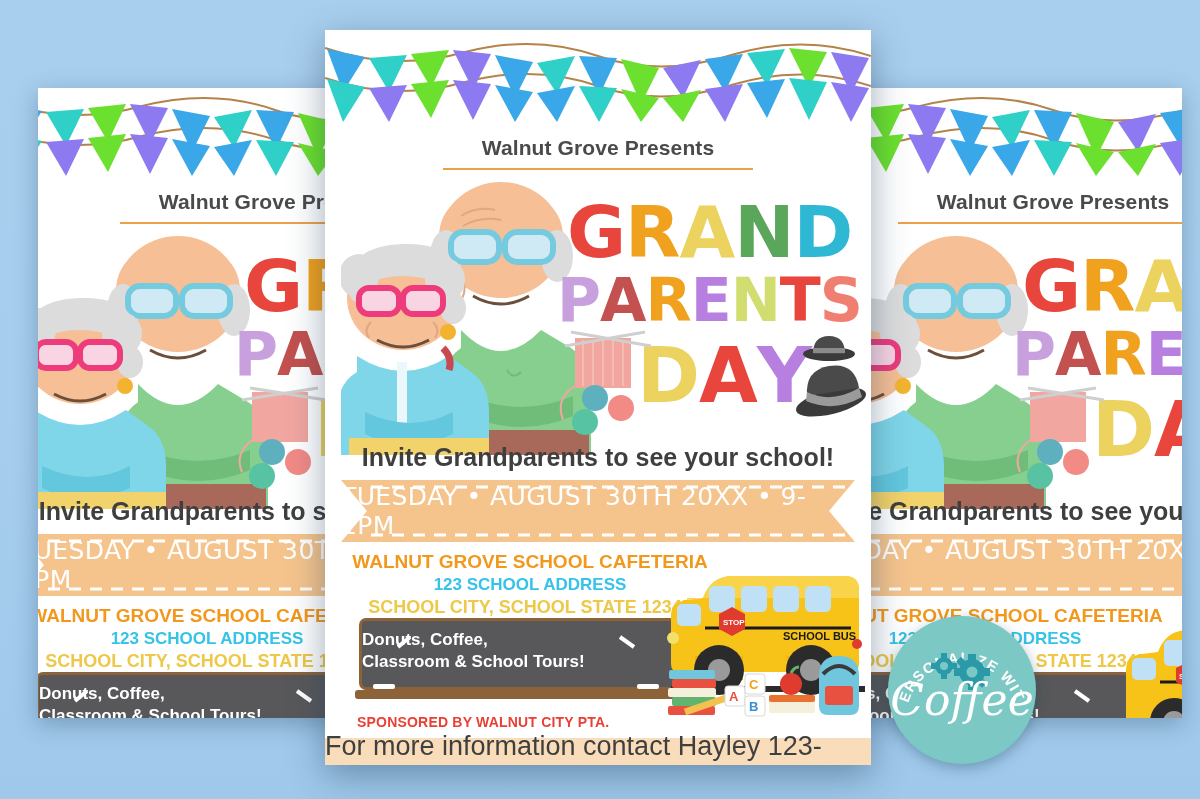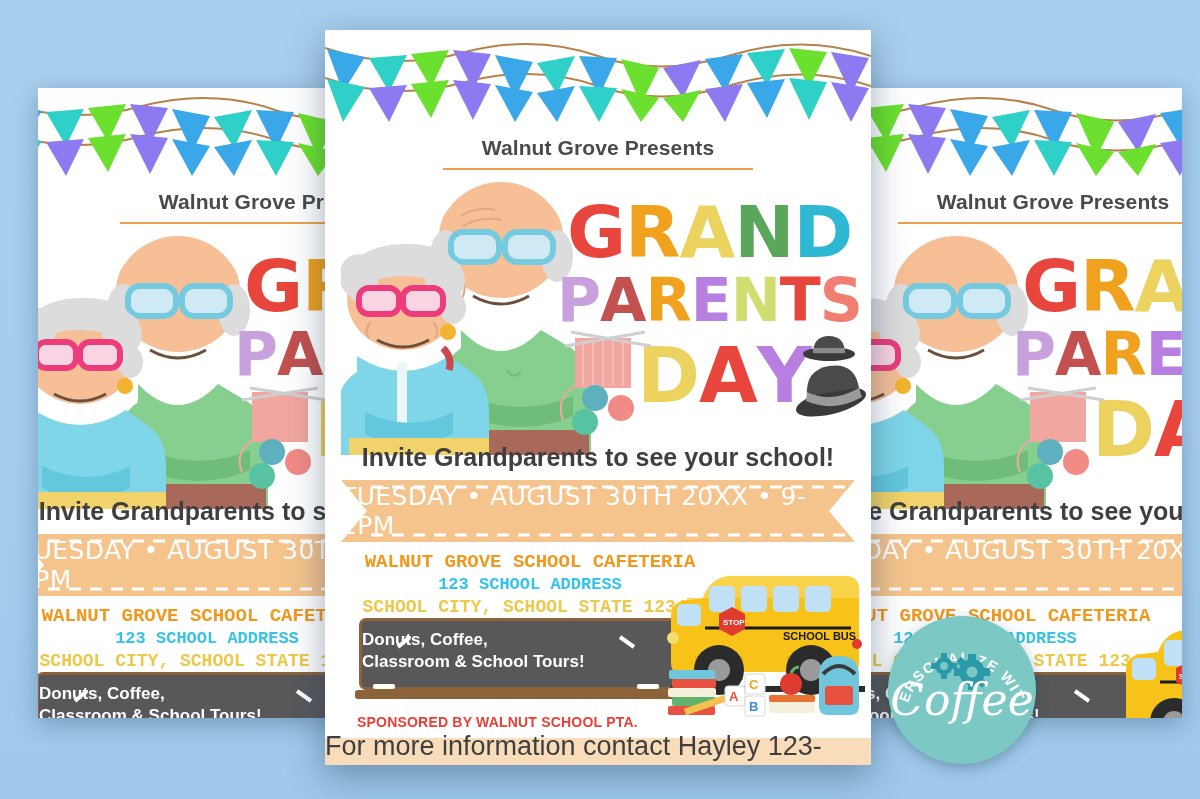--- a/index.html
+++ b/index.html
@@ -59,21 +59,21 @@
   .ribbon{position:absolute;left:16px;top:450px;width:514px;height:62px;}
   .ribbon-text{
     position:absolute;left:0;top:0;width:514px;height:62px;
     display:flex;align-items:center;justify-content:center;
     color:#ffffff;font-size:25px;letter-spacing:.4px;
     font-family:"DejaVu Sans",sans-serif;
   }
 
   
   .addr{position:absolute;left:10px;top:520px;width:390px;text-align:center;}
-  .addr div{font-weight:bold;line-height:1.28;font-family:Liberation Mono, monospace;}
+  .addr div{font-weight:bold;line-height:1.28;}
   .a1{font-size:19px;color:#f2981c;}
   .a2{font-size:17px;color:#35c3e8;}
   .a3{font-size:18px;color:#edc849;}
 
   
   .board-wrap{position:absolute;left:30px;top:588px;width:330px;height:86px;}
   .board{
     position:absolute;left:4px;top:0;width:318px;height:72px;
     background:#58585a;border-radius:7px;border:3px solid #8c6239;
     box-sizing:border-box;
@@ -656,21 +656,21 @@
         <rect x="104" y="140" width="46" height="13" rx="2" fill="#f5f0dc"></rect>
         <rect x="104" y="135" width="46" height="7" rx="2" fill="#e8722f"></rect>
         <circle cx="126" cy="124" r="11" fill="#e03b2f"></circle>
         <path d="M126 113 q3-6 8-6" stroke="#62b36e" stroke-width="3" fill="none"></path>
         <path d="M154 116 q0-20 20-20 q20 0 20 20 v30 q0 9-9 9 h-22 q-9 0-9-9z" fill="#6fc6dd"></path>
         <path d="M158 114 q16-16 32 0" stroke="#3a3a3a" stroke-width="4" fill="none"></path>
         <rect x="160" y="126" width="28" height="19" rx="3" fill="#e8503f"></rect>
       </svg>
     </div>
 
-    <div class="sponsor">SPONSORED BY WALNUT SCHOOL PTA.</div>
+    <div class="sponsor">SPONSORED BY WALNUT CITY PTA.</div>
 
     <div class="footer">
       <span>For more information contact Hayley 123-456-7890.</span>
     </div>
   </div>
 </div>
 
 <div class="corjl">
   <svg width="148" height="148" viewBox="0 0 148 148" style="position:absolute;left:0;top:0;">
     <defs>

